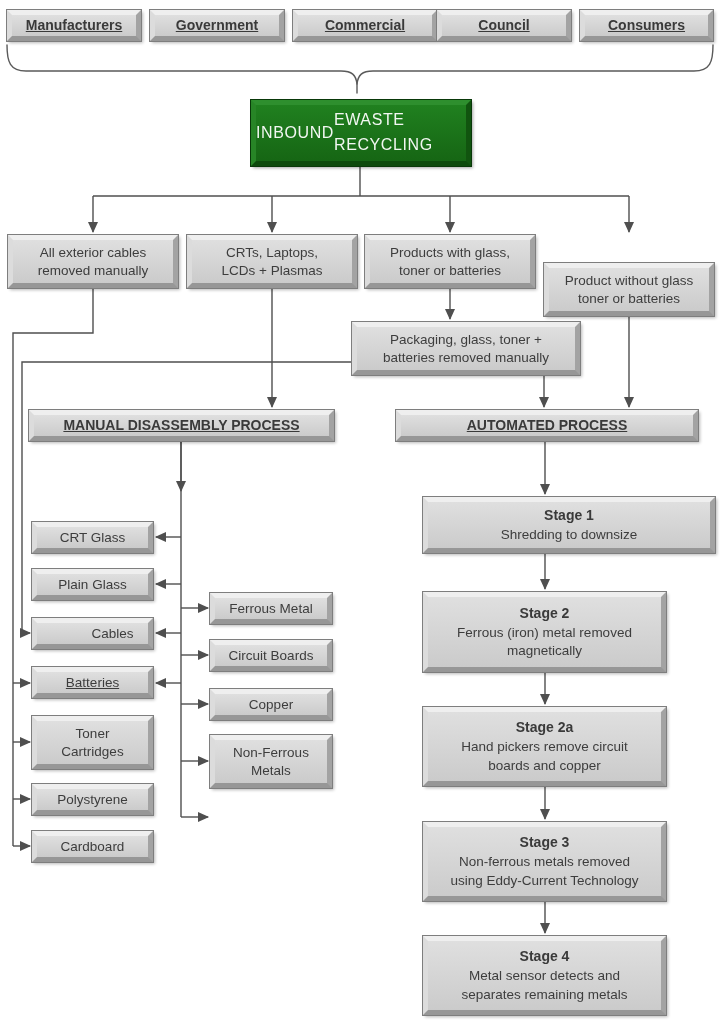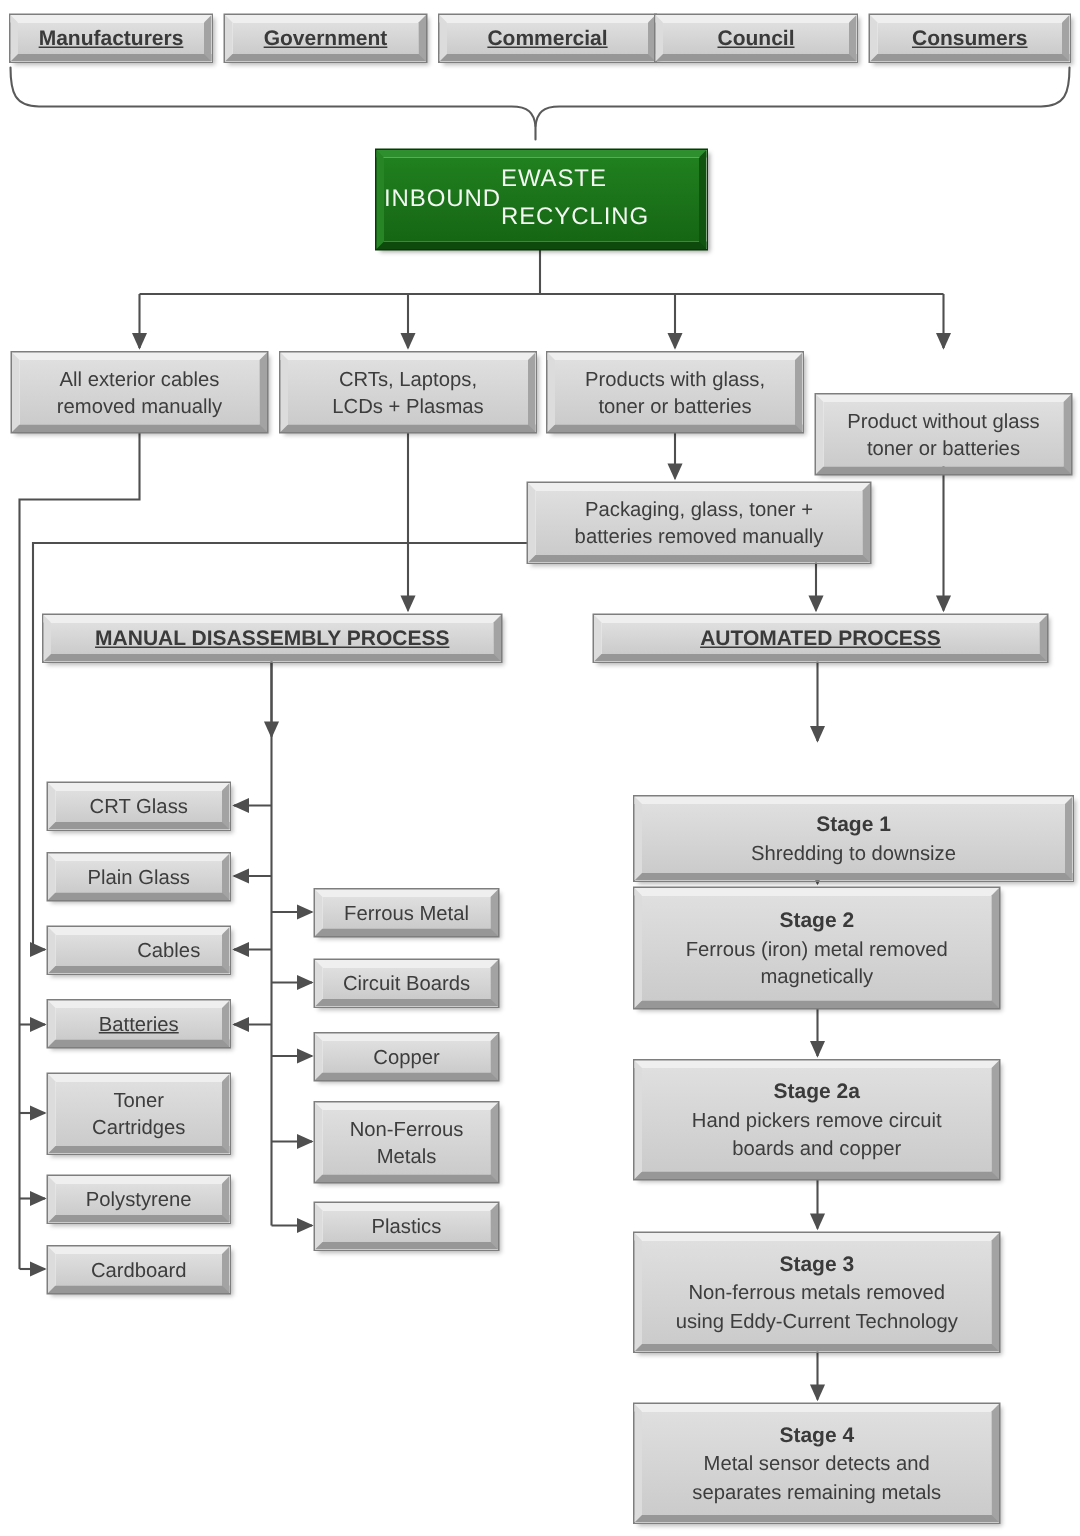--- a/index.html
+++ b/index.html
@@ -162,25 +162,22 @@
   <div class="gbox" style="left:210px;top:640px;width:122px;height:31px;">
       <span class="lbl">Circuit Boards</span>
     </div>
   <div class="gbox" style="left:210px;top:689px;width:122px;height:31px;">
       <span class="lbl">Copper</span>
     </div>
   <div class="gbox" style="left:210px;top:735px;width:122px;height:53px;">
       <span class="lbl">Non-Ferrous
 Metals</span>
     </div>
-  <div class="gbox" style="left:210px;top:802px;width:122px;height:31px;">
-      <span class="lbl">Plastics</span>
-    </div>
-
-  <div class="gbox" style="left:423px;top:497px;width:292px;height:56px;margin-top:34px;">
+
+  <div class="gbox" style="left:423px;top:497px;width:292px;height:56px;">
     <div class="stitle">Stage 1</div>
     <div class="sdesc">Shredding to downsize</div>
   </div>
   <div class="gbox" style="left:423px;top:592px;width:243px;height:80px;">
     <div class="stitle">Stage 2</div>
     <div class="sdesc">Ferrous (iron) metal removed
 magnetically</div>
   </div>
   <div class="gbox" style="left:423px;top:707px;width:243px;height:79px;">
     <div class="stitle">Stage 2a</div>

